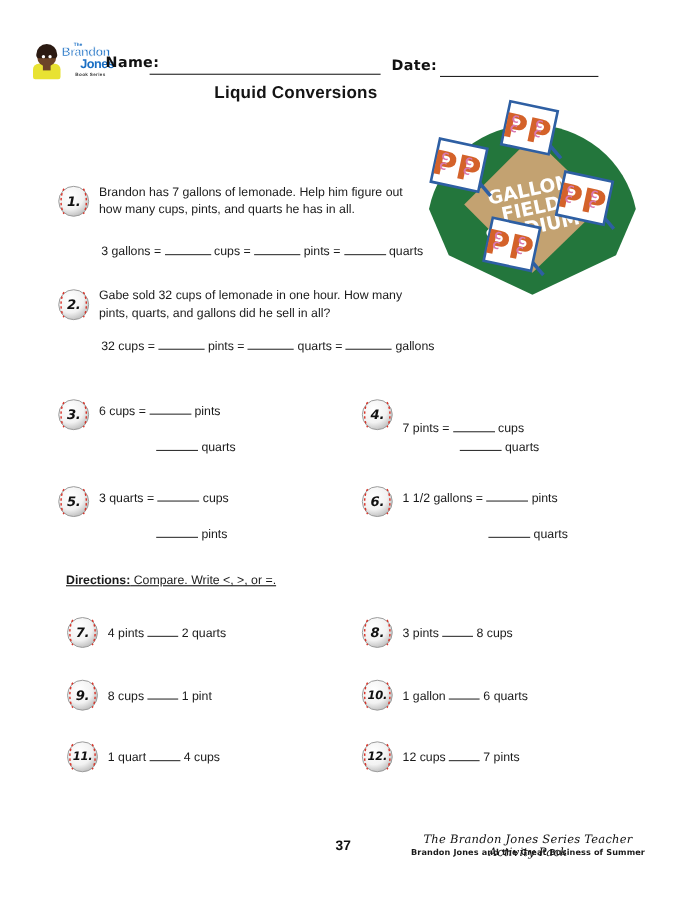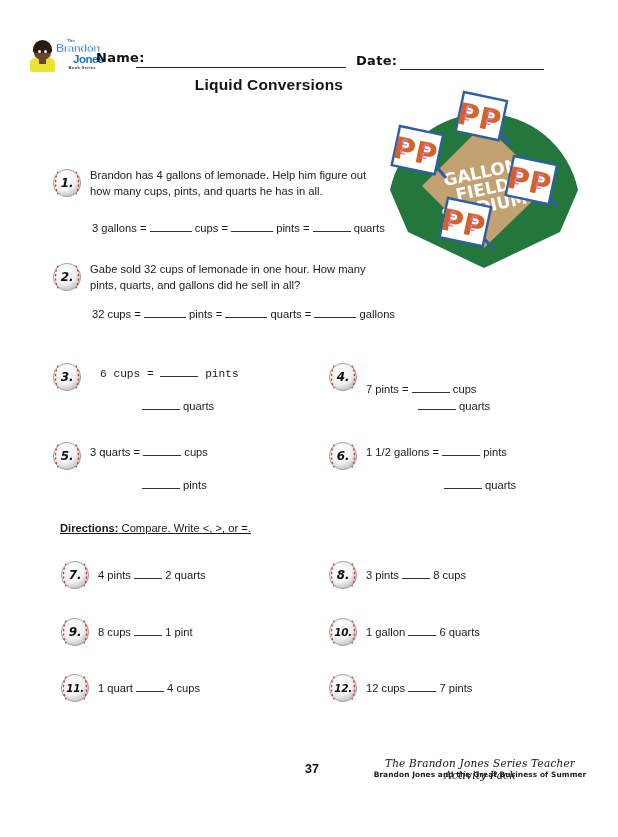--- a/index.html
+++ b/index.html
@@ -342,21 +342,21 @@
             <stop offset="62%" stop-color="#f2f2f2"></stop>
             <stop offset="100%" stop-color="#bdbdbd"></stop>
           </radialGradient>
         </defs>
         <circle cx="15" cy="15" r="13.6" fill="url(#bg1)" stroke="#9b9b9b" stroke-width="0.9"></circle>
         <path d="M 6.2 3.6 C 2.6 9 2.6 21 6.2 26.4" stroke="#d8342a" stroke-width="1.3" fill="none" stroke-dasharray="2.2 2.2"></path>
         <path d="M 23.8 3.6 C 27.4 9 27.4 21 23.8 26.4" stroke="#d8342a" stroke-width="1.3" fill="none" stroke-dasharray="2.2 2.2"></path>
       </svg>
     </div>
     <div class="ball-num">1.</div>
-    <div class="ptext" style="left:38px; top:0px; width:290px;">Brandon has 4 gallons of lemonade. Help him figure out how many cups, pints, and quarts he has in all.</div>
+    <div class="ptext" style="left:38px; top:0px; width:290px;">Brandon has 7 gallons of lemonade. Help him figure out how many cups, pints, and quarts he has in all.</div>
     <div class="eq" style="left:40px; top:52px;">
       <span>3 gallons = </span><span class="blank b-lg"></span><span> cups = </span><span class="blank b-lg"></span><span> pints = </span><span class="blank b-md"></span><span> quarts</span>
     </div>
   </div>
 
   <div class="prob" style="left:52px; top:262px;">
     <div class="ball">
       <svg width="30" height="30" viewBox="0 0 30 30">
         <circle cx="15" cy="15" r="13.6" fill="url(#bg1)" stroke="#9b9b9b" stroke-width="0.9"></circle>
         <path d="M 6.2 3.6 C 2.6 9 2.6 21 6.2 26.4" stroke="#d8342a" stroke-width="1.3" fill="none" stroke-dasharray="2.2 2.2"></path>
@@ -372,21 +372,21 @@
 
   <div class="prob" style="left:52px; top:362px;">
     <div class="ball">
       <svg width="30" height="30" viewBox="0 0 30 30">
         <circle cx="15" cy="15" r="13.6" fill="url(#bg1)" stroke="#9b9b9b" stroke-width="0.9"></circle>
         <path d="M 6.2 3.6 C 2.6 9 2.6 21 6.2 26.4" stroke="#d8342a" stroke-width="1.3" fill="none" stroke-dasharray="2.2 2.2"></path>
         <path d="M 23.8 3.6 C 27.4 9 27.4 21 23.8 26.4" stroke="#d8342a" stroke-width="1.3" fill="none" stroke-dasharray="2.2 2.2"></path>
       </svg>
     </div>
     <div class="ball-num">3.</div>
-    <div class="eq" style="left:48px; top:3px;font-family:Liberation Mono, monospace;">
+    <div class="eq" style="left:38px; top:3px;">
       <span>6 cups = </span><span class="blank b-md"></span><span> pints</span>
     </div>
     <div class="eq" style="left:90px; top:36px;">
       <span class="blank b-md"></span><span> quarts</span>
     </div>
   </div>
 
   <div class="prob" style="left:328px; top:362px;">
     <div class="ball">
       <svg width="30" height="30" viewBox="0 0 30 30">

